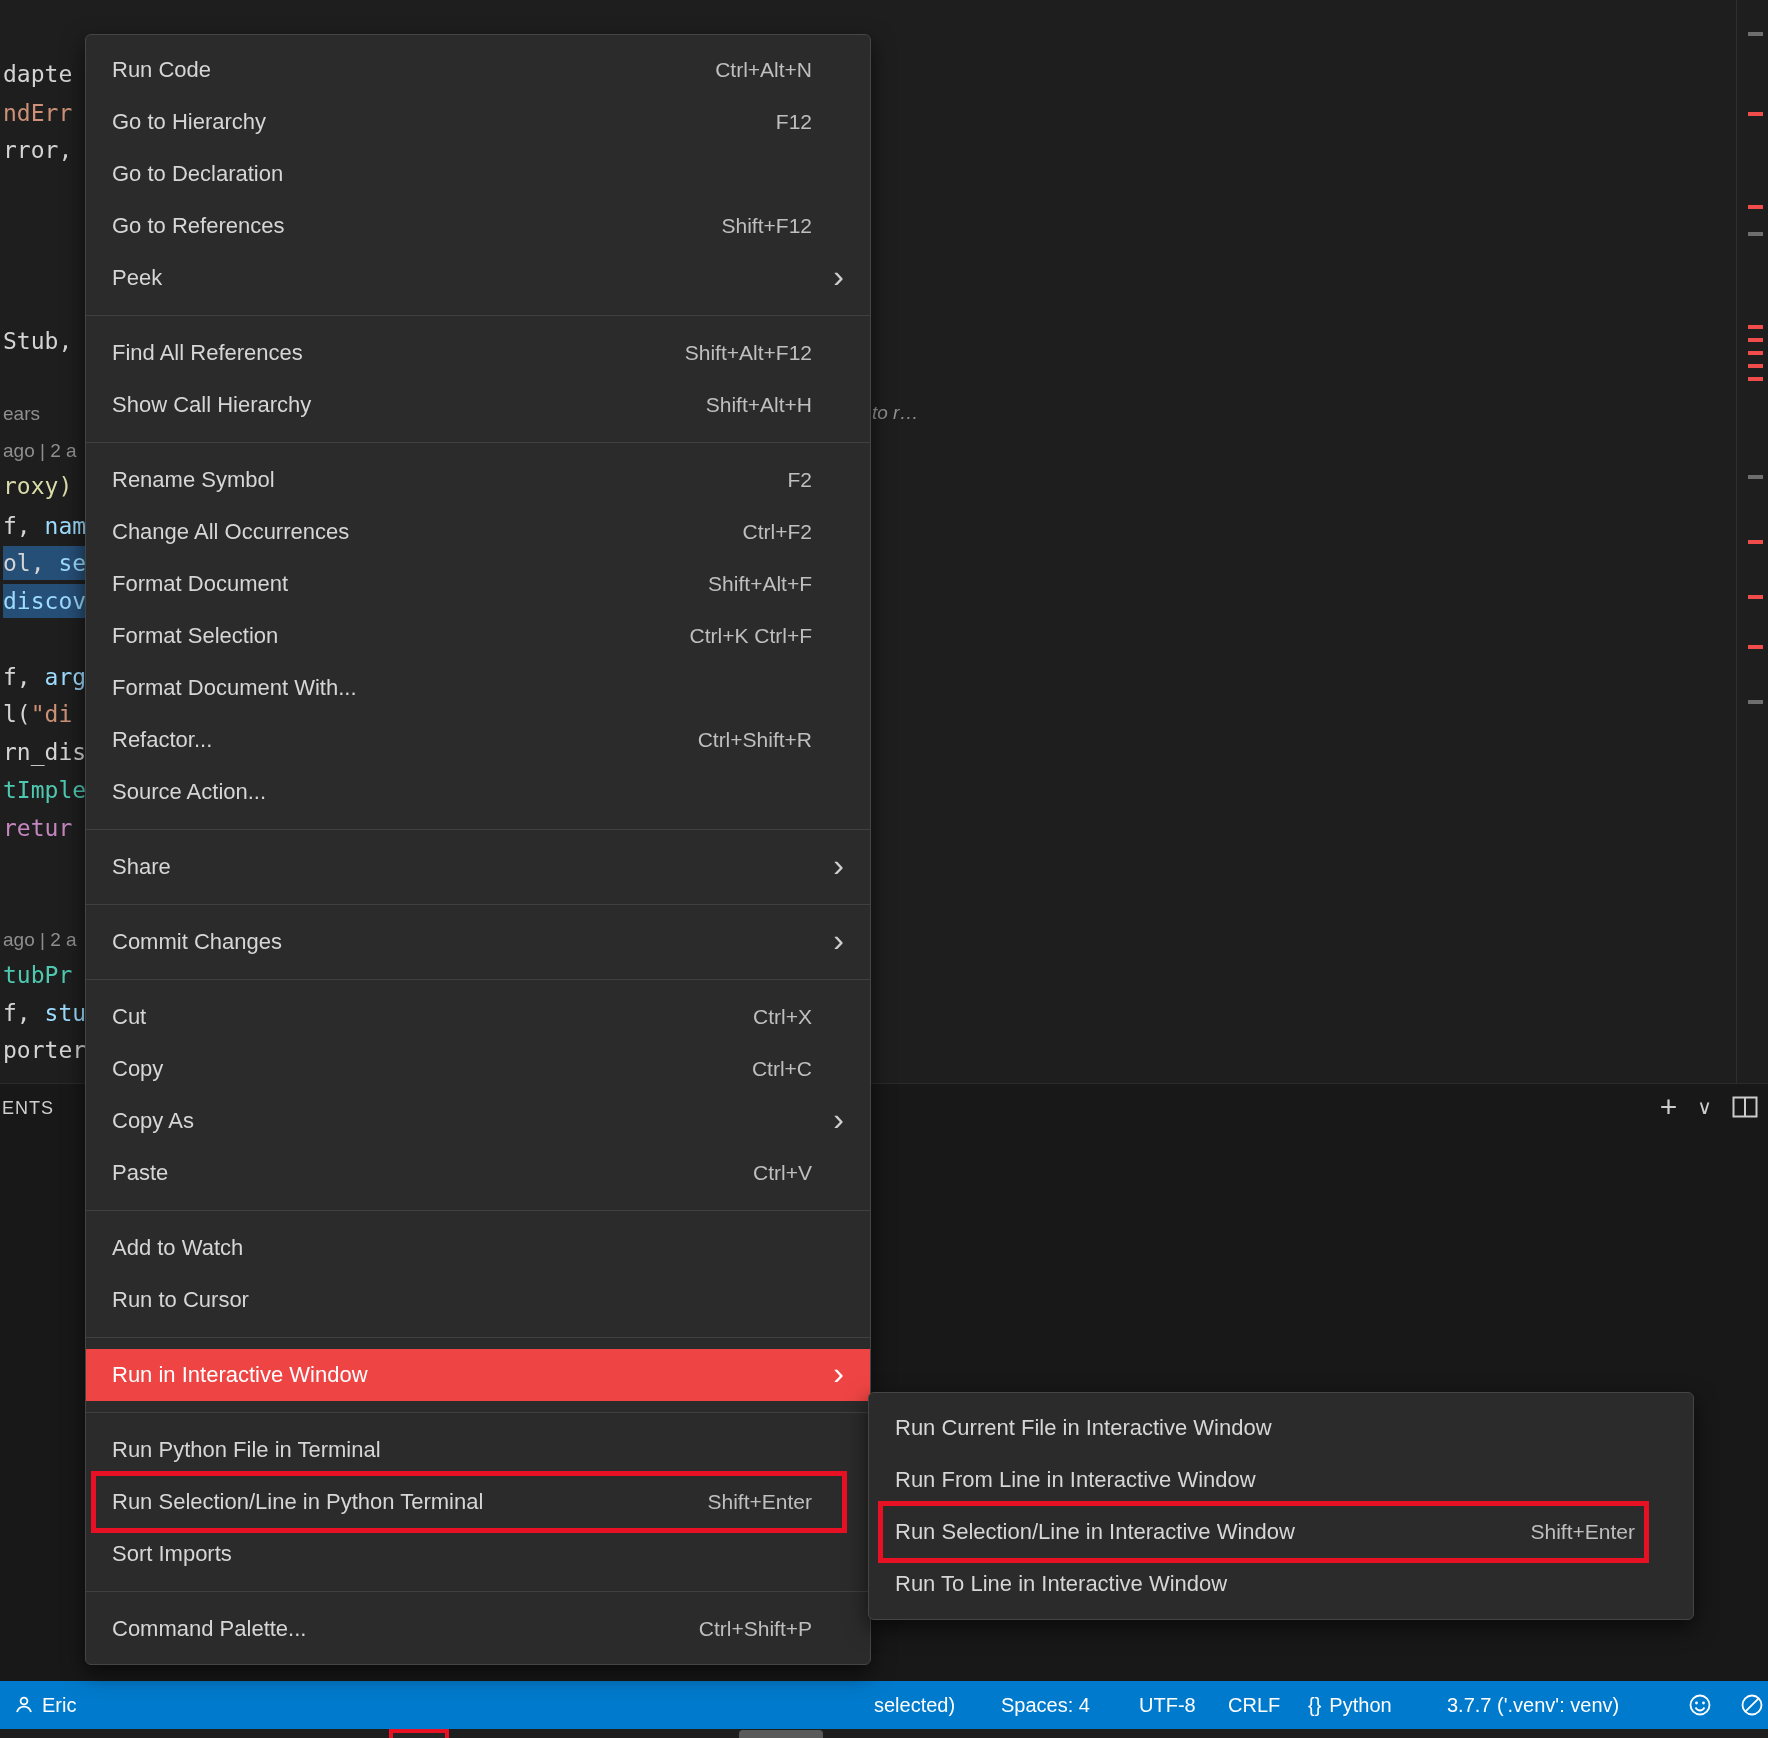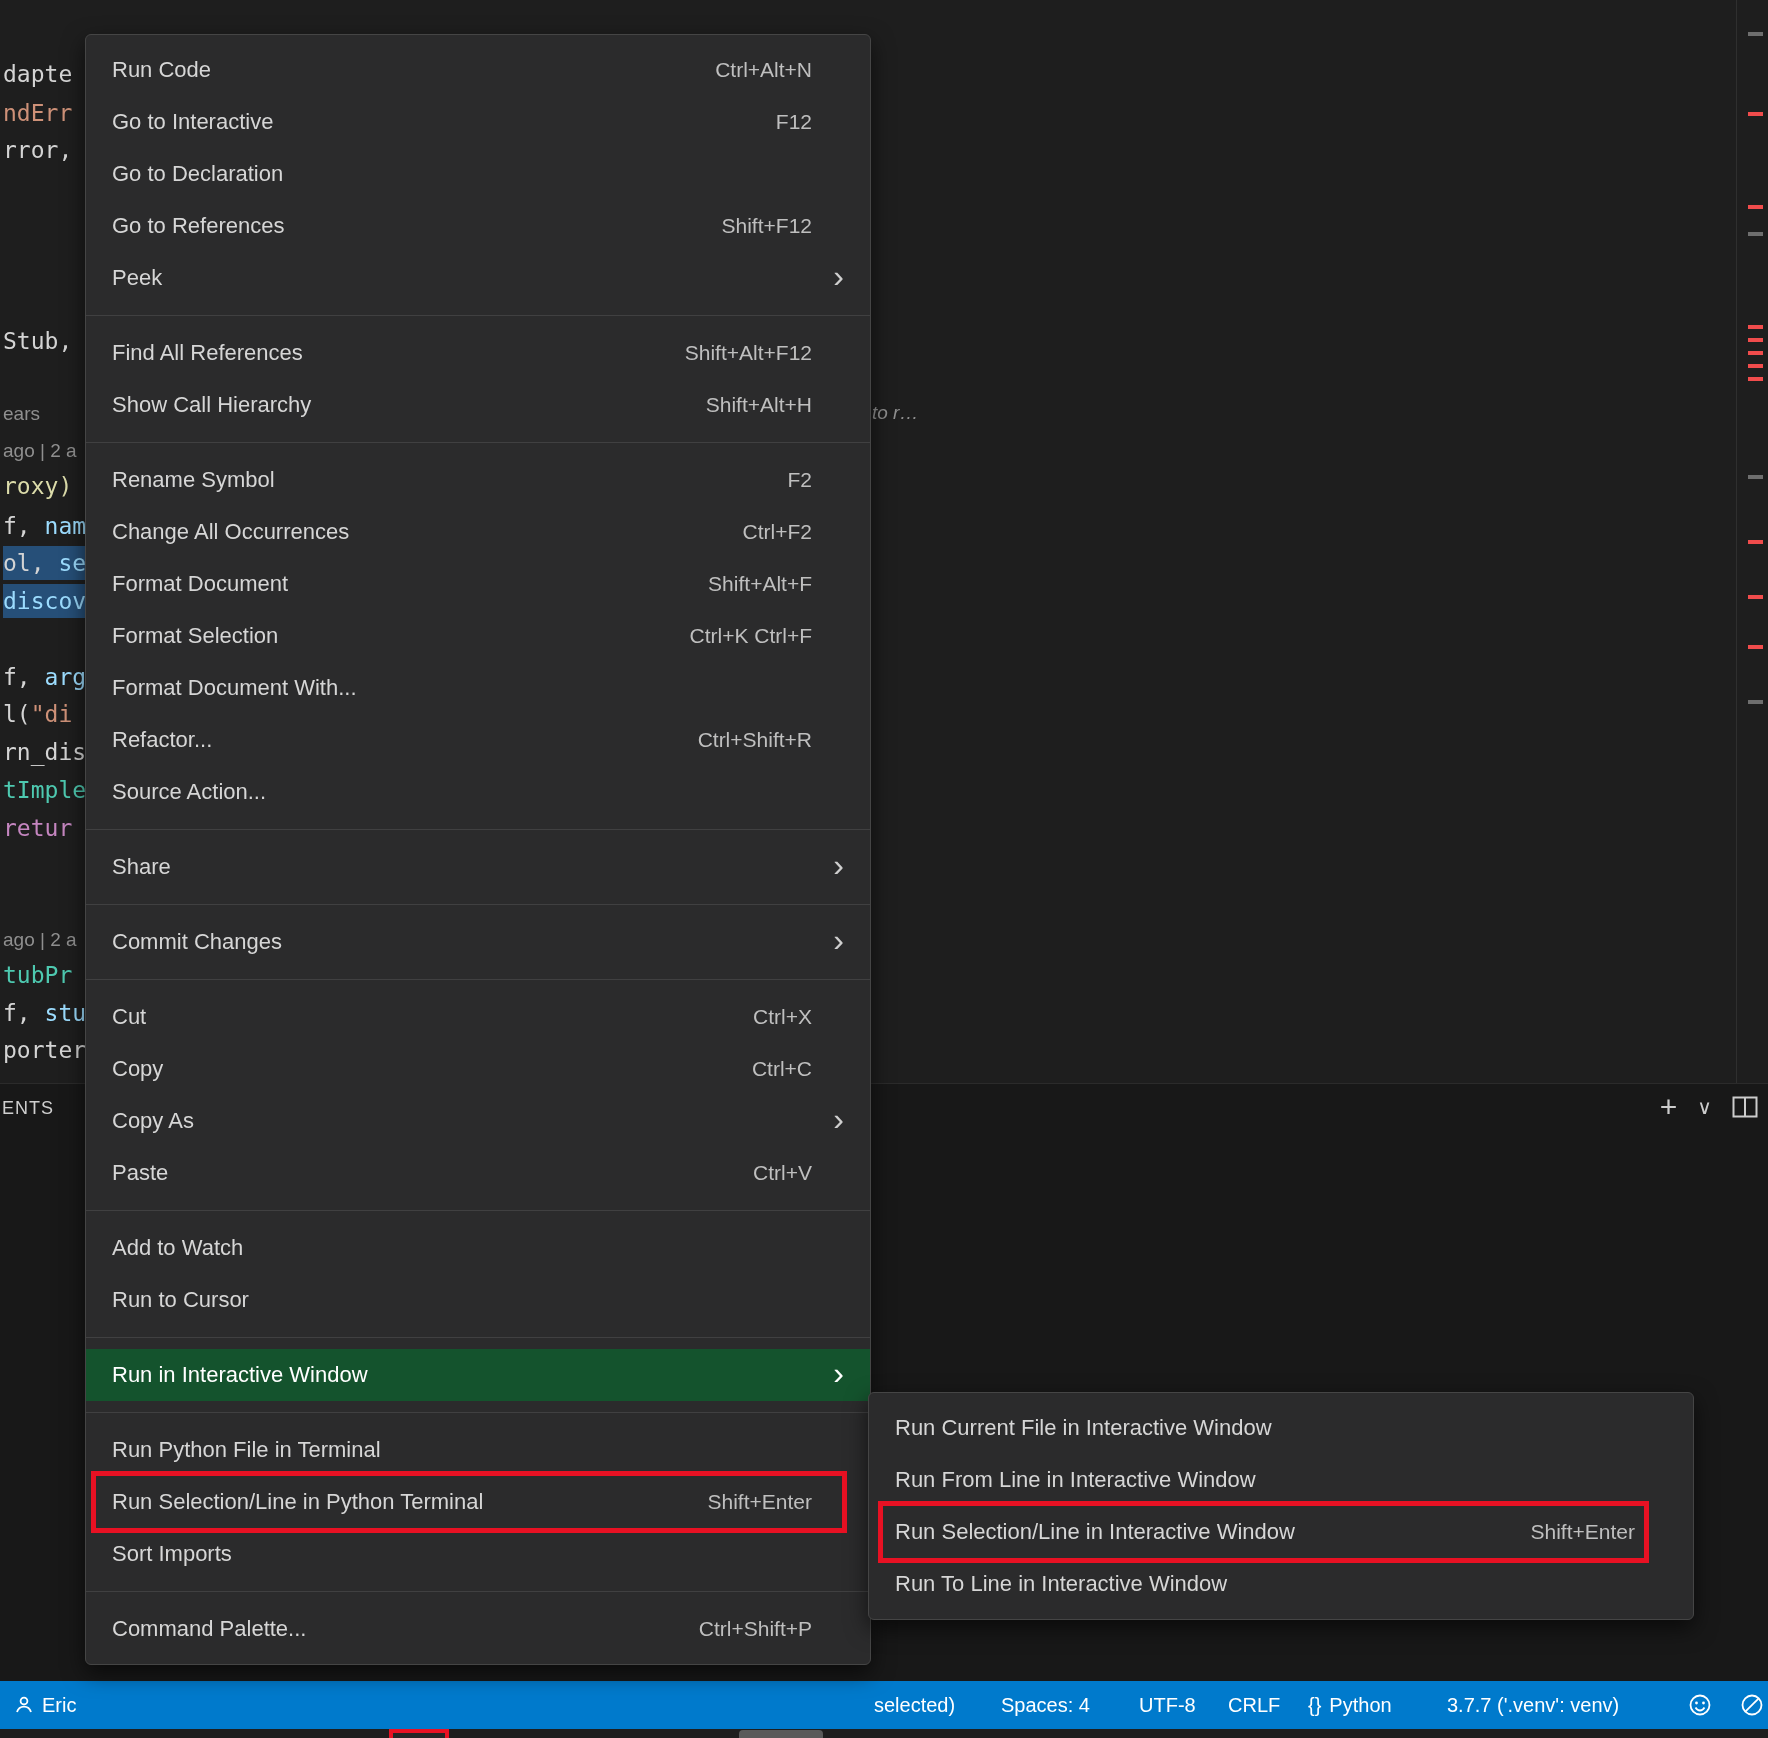--- a/index.html
+++ b/index.html
@@ -65,21 +65,21 @@
   .mi{
     position:relative;height:52px;
     display:flex;align-items:center;
     padding:0 26px;
     font-size:22px;color:#d6d6d6;
     cursor:pointer;white-space:nowrap;
   }
   .mi .lbl{flex:1;}
   .mi .sc{color:#bfbfbf;font-size:21px;margin-right:32px;}
   .mi .chev{font-size:32px;line-height:1;color:#cfcfcf;margin-left:12px;transform:translateY(-2px);}
-  .mi.selected{background:#14532d;color:#ffffff;}
+  .mi.selected{background:#ef4444;color:#ffffff;}
   .mi.selected .chev{color:#ffffff;}
   .sep{height:1px;background:#404041;margin:11px 0;}
   .red-outline::after{
     content:"";position:absolute;left:5px;right:23px;top:-5px;bottom:-5px;
     border:5px solid #e81123;pointer-events:none;
   }
   #submenu .red-outline::after{left:9px;right:44px;}
 
   
   .statusbar{
@@ -156,21 +156,21 @@
   <div class="ov-mark" style="top:645px;background:#f14c4c"></div>
   <div class="ov-mark" style="top:700px;background:#6e6e6e"></div>
 </div>
 
 <div class="menu" id="main-menu">
   <div class="mi">
       <span class="lbl">Run Code</span>
       <span class="sc">Ctrl+Alt+N</span>
     </div>
   <div class="mi">
-      <span class="lbl">Go to Interactive</span>
+      <span class="lbl">Go to Hierarchy</span>
       <span class="sc">F12</span>
     </div>
   <div class="mi">
       <span class="lbl">Go to Declaration</span>
     </div>
   <div class="mi">
       <span class="lbl">Go to References</span>
       <span class="sc">Shift+F12</span>
     </div>
   <div class="mi">

